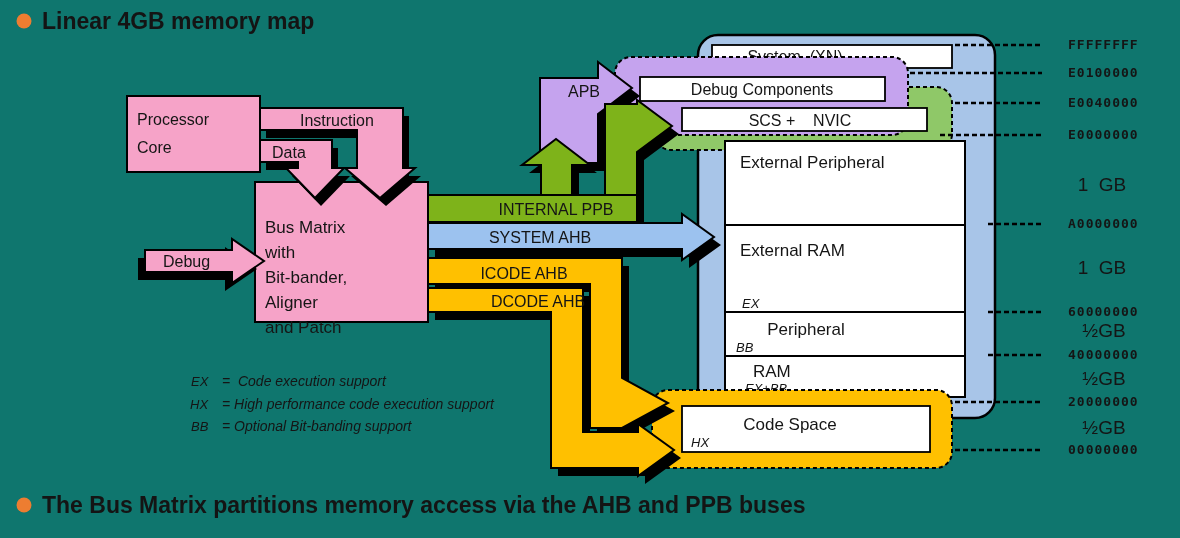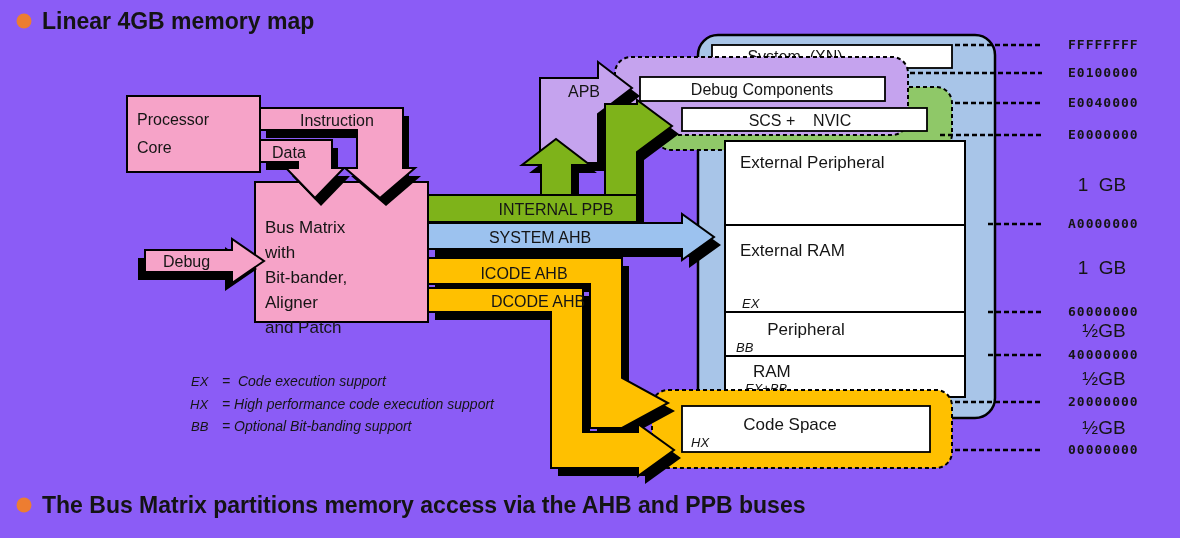--- a/index.html
+++ b/index.html
@@ -1,16 +1,16 @@
 <!DOCTYPE html>
 <html><head>
 <meta charset="utf-8">
 <style>
   html,body{margin:0;padding:0;background:#fff;}
-  .page{position:relative;width:1180px;height:538px;background:#8b5cf6;overflow:hidden;}
+  .page{position:relative;width:1180px;height:538px;background:#0f766e;overflow:hidden;}
   svg{display:block;}
   text{font-family:"Liberation Sans",sans-serif;fill:#151515;}
   .pink{fill:#F6A3C8;stroke:#000;stroke-width:2;}
   .purple{fill:#C5A3EE;stroke:#000;stroke-width:2;}
   .greenb{fill:#7EB31A;stroke:#000;stroke-width:2;}
   .bluea{fill:#9CC2EF;stroke:#000;stroke-width:2;}
   .yellowa{fill:#FFC000;stroke:#000;stroke-width:2;}
   .sh{fill:#000;stroke:none;}
   .panel-blue{fill:#A8C5E8;stroke:#000;stroke-width:2.5;}
   .panel-green{fill:#8FC868;stroke:#000;stroke-width:2;stroke-dasharray:4 3;}

